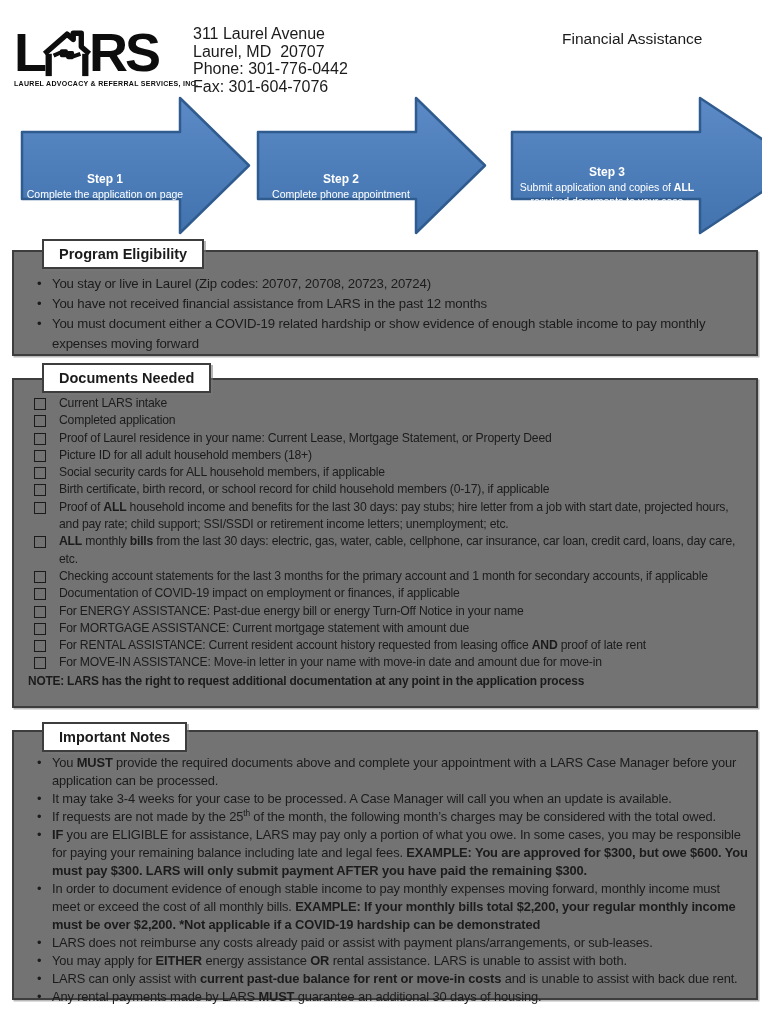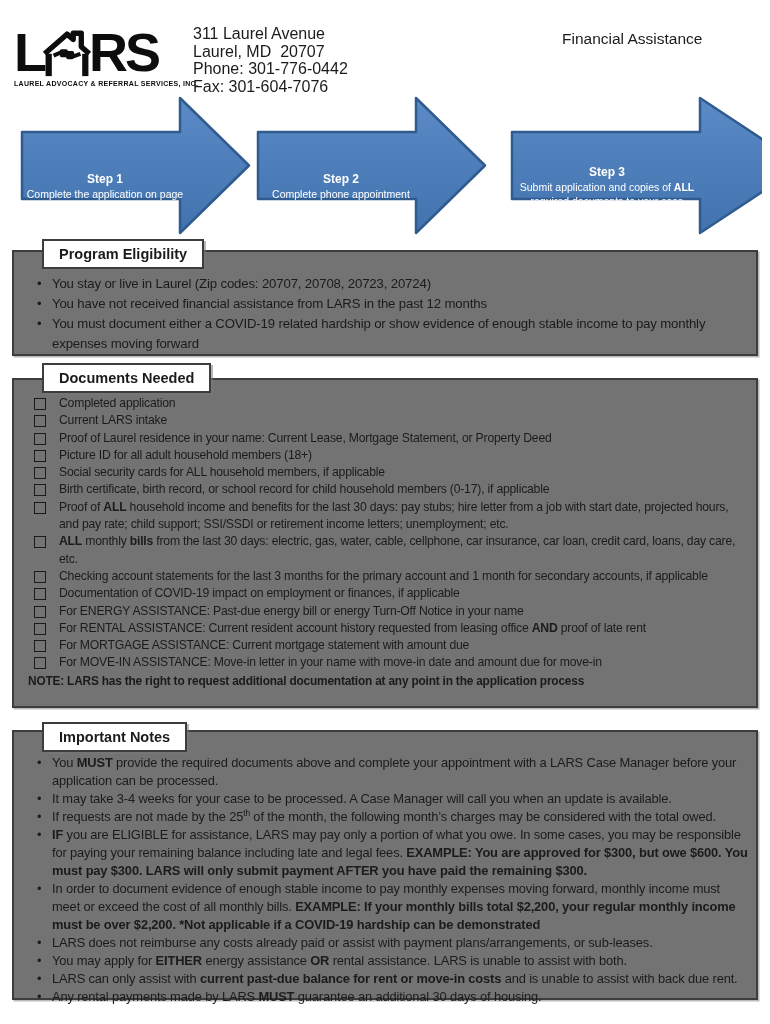--- a/index.html
+++ b/index.html
@@ -146,28 +146,28 @@
       </div>
   </section>
 
   <section class="box" id="documents">
     <div class="tab">
       <span>Documents Needed</span>
     </div>
     <div class="list">
         <div class="row">
           <span class="cb"></span>
+          <span class="txt"><span>Current LARS intake</span></span>
+        </div>
+        <div class="row">
+          <span class="cb"></span>
           <span class="txt"><span>Completed application</span></span>
         </div>
         <div class="row">
           <span class="cb"></span>
-          <span class="txt"><span>Current LARS intake</span></span>
-        </div>
-        <div class="row">
-          <span class="cb"></span>
           <span class="txt"><span>Proof of Laurel residence in your name: Current Lease, Mortgage Statement, or Property Deed</span></span>
         </div>
         <div class="row">
           <span class="cb"></span>
           <span class="txt"><span>Picture ID for all adult household members (18+)</span></span>
         </div>
         <div class="row">
           <span class="cb"></span>
           <span class="txt"><span>Social security cards for ALL household members, if applicable</span></span>
         </div>
@@ -190,25 +190,25 @@
         <div class="row">
           <span class="cb"></span>
           <span class="txt"><span>Documentation of COVID-19 impact on employment or finances, if applicable</span></span>
         </div>
         <div class="row">
           <span class="cb"></span>
           <span class="txt"><span>For ENERGY ASSISTANCE: Past-due energy bill or energy Turn-Off Notice in your name</span></span>
         </div>
         <div class="row">
           <span class="cb"></span>
+          <span class="txt"><span>For MORTGAGE ASSISTANCE: Current mortgage statement with amount due</span></span>
+        </div>
+        <div class="row">
+          <span class="cb"></span>
           <span class="txt"><span>For RENTAL ASSISTANCE: Current resident account history requested from leasing office </span><b>AND</b><span> proof of late rent</span></span>
-        </div>
-        <div class="row">
-          <span class="cb"></span>
-          <span class="txt"><span>For MORTGAGE ASSISTANCE: Current mortgage statement with amount due</span></span>
         </div>
         <div class="row">
           <span class="cb"></span>
           <span class="txt"><span>For MOVE-IN ASSISTANCE: Move-in letter in your name with move-in date and amount due for move-in</span></span>
         </div>
       </div>
     <div class="note"><b>NOTE: LARS has the right to request additional documentation at any point in the application process</b></div>
   </section>
 
   <section class="box" id="notes">

